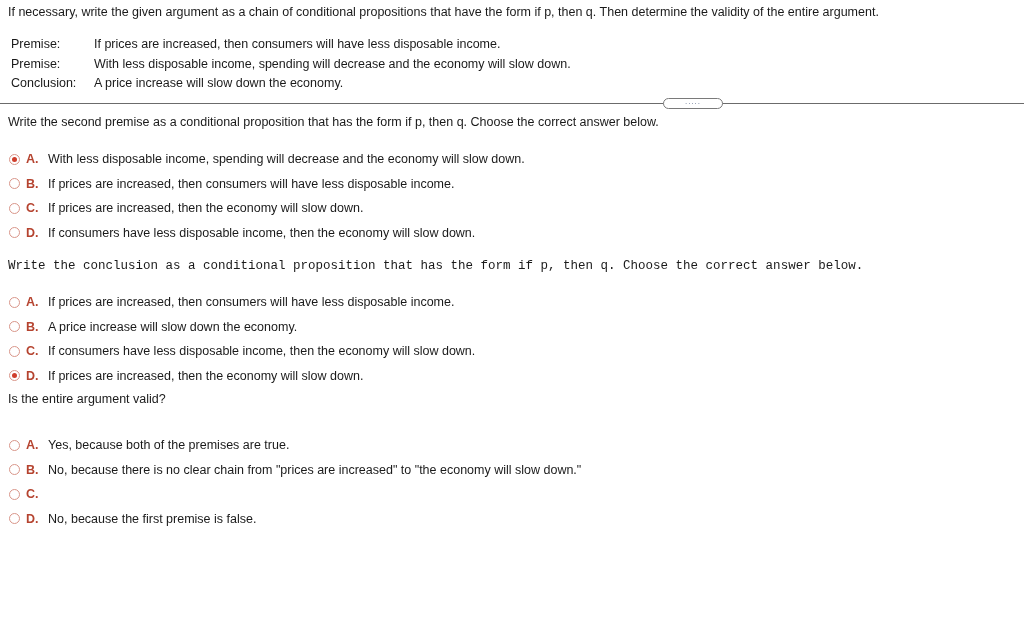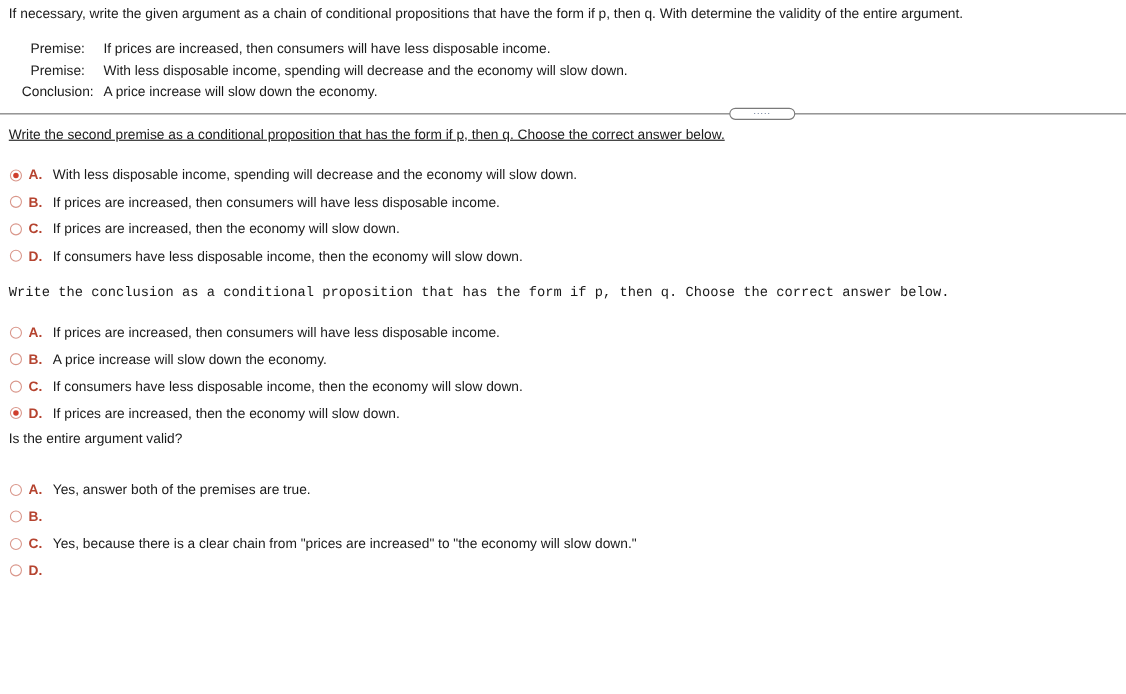--- a/index.html
+++ b/index.html
@@ -19,21 +19,20 @@
     .instructions {
       position: absolute;
       left: 8px;
       top: 5px;
       white-space: nowrap;
     }
     .argument {
       position: absolute;
       left: 11px;
       top: 35px;
-      text-align: center;
     }
     .arg-row {
       display: flex;
       height: 19.5px;
       line-height: 19.5px;
       white-space: nowrap;
     }
     .arg-label {
       width: 83px;
     }
@@ -104,21 +103,21 @@
     }
     .letter {
       color: #b5432f;
       font-weight: bold;
       width: 22px;
     }
   </style>
 </head>
 <body>
 
-<div class="instructions">If necessary, write the given argument as a chain of conditional propositions that have the form if p, then q. With determine the validity of the entire argument.</div>
+<div class="instructions">If necessary, write the given argument as a chain of conditional propositions that have the form if p, then q. Then determine the validity of the entire argument.</div>
 
 <div class="argument">
   <div class="arg-row">
     <span class="arg-label">Premise:</span>
     <span>If prices are increased, then consumers will have less disposable income.</span>
   </div>
   <div class="arg-row">
     <span class="arg-label">Premise:</span>
     <span>With less disposable income, spending will decrease and the economy will slow down.</span>
   </div>
@@ -126,21 +125,21 @@
     <span class="arg-label">Conclusion:</span>
     <span>A price increase will slow down the economy.</span>
   </div>
 </div>
 
 <div class="divider"></div>
 <div class="expand-handle">
   <span class="dots">.....</span>
 </div>
 
-<div class="question" style="top:115px;text-decoration:underline;">Write the second premise as a conditional proposition that has the form if p, then q. Choose the correct answer below.</div>
+<div class="question" style="top:115px;">Write the second premise as a conditional proposition that has the form if p, then q. Choose the correct answer below.</div>
 <div class="options" style="top:147px;">
   <div class="option">
     <span class="radio selected"></span>
     <span class="letter">A.</span>
     <span>With less disposable income, spending will decrease and the economy will slow down.</span>
   </div>
   <div class="option">
     <span class="radio"></span>
     <span class="letter">B.</span>
     <span>If prices are increased, then consumers will have less disposable income.</span>
@@ -179,28 +178,29 @@
     <span class="letter">D.</span>
     <span>If prices are increased, then the economy will slow down.</span>
   </div>
 </div>
 
 <div class="question" style="top:392px;">Is the entire argument valid?</div>
 <div class="options" style="top:433px;">
   <div class="option">
     <span class="radio"></span>
     <span class="letter">A.</span>
-    <span>Yes, answer both of the premises are true.</span>
+    <span>Yes, because both of the premises are true.</span>
   </div>
   <div class="option">
     <span class="radio"></span>
     <span class="letter">B.</span>
+    <span>No, because there is no clear chain from "prices are increased" to "the economy will slow down."</span>
   </div>
   <div class="option">
     <span class="radio"></span>
     <span class="letter">C.</span>
-    <span>Yes, because there is a clear chain from "prices are increased" to "the economy will slow down."</span>
   </div>
   <div class="option">
     <span class="radio"></span>
     <span class="letter">D.</span>
+    <span>No, because the first premise is false.</span>
   </div>
 </div>
 
 </body></html>

